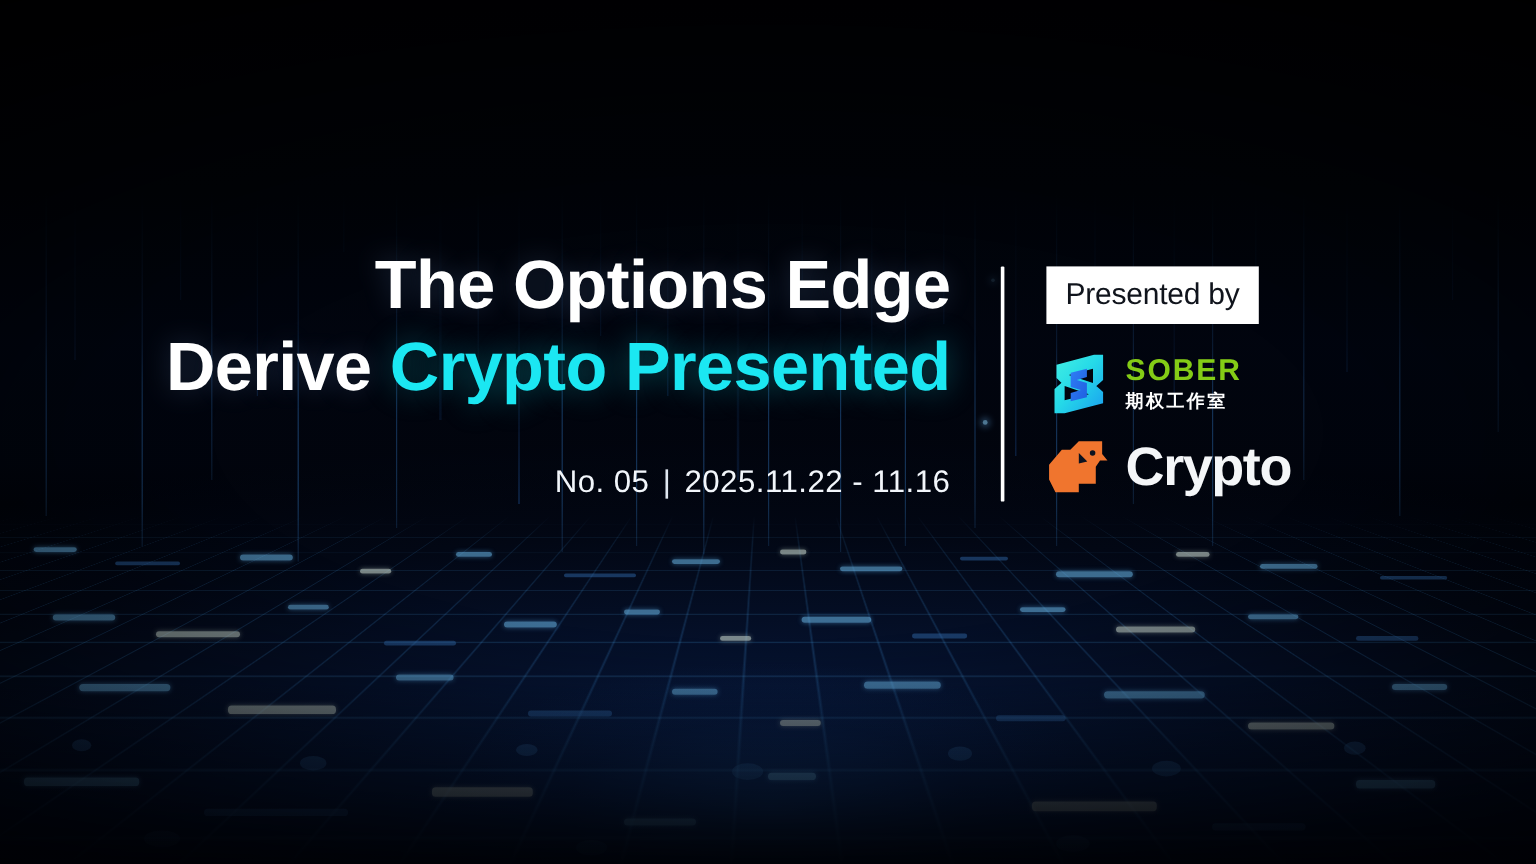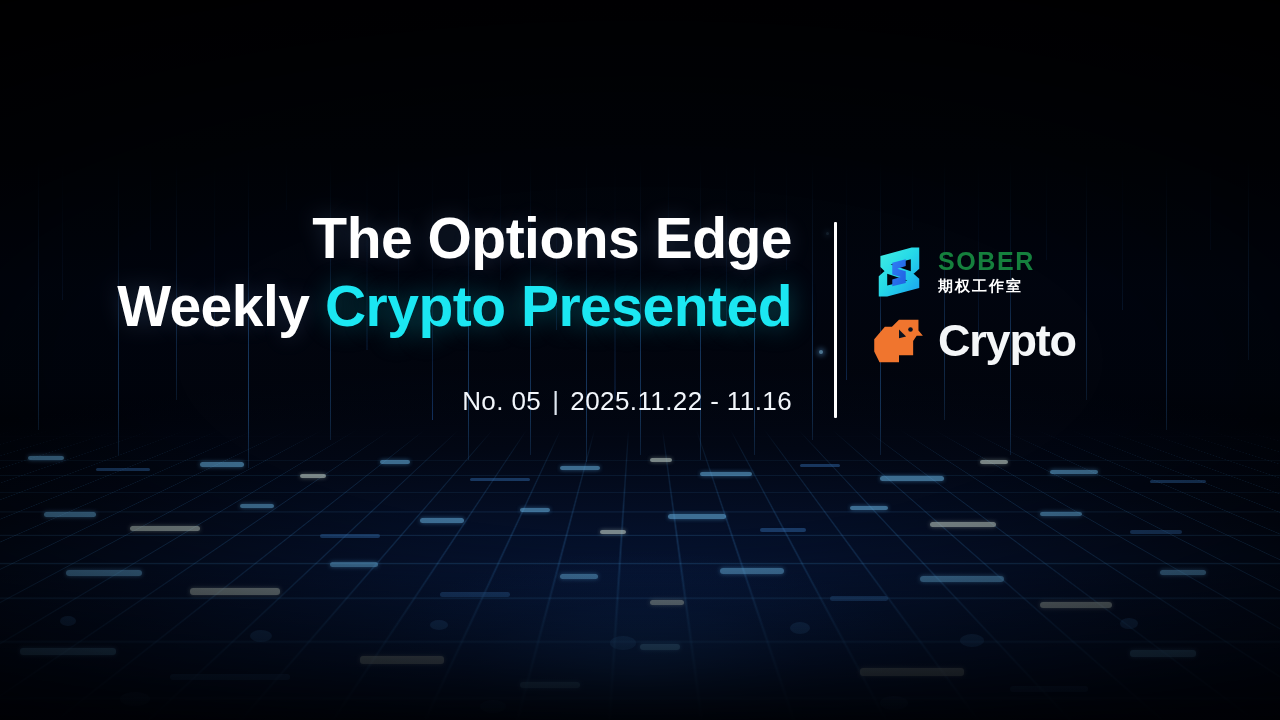--- a/index.html
+++ b/index.html
@@ -214,21 +214,21 @@
 
   .sober-row {
     display: flex;
     align-items: center;
     margin-top: 23px;
     gap: 12px;
   }
   .sober-mark { width: 54px; height: 54px; flex: 0 0 54px; display:block; }
   .sober-text { display: flex; flex-direction: column; justify-content: center; }
   .sober-name {
-    color: #15803d;
+    color: #84cc16;
     font-size: 25px;
     font-weight: bold;
     letter-spacing: 1.6px;
     line-height: 26px;
   }
   .sober-sub {
     color: #ffffff;
     font-size: 15px;
     font-weight: bold;
     letter-spacing: 2px;
@@ -397,31 +397,32 @@
     <s style="left:880px; top:266px; width:28px; height:14px;"></s>
   </div>
 
   <div class="bg-vignette"></div>
   <div class="bottom-fade"></div>
 
   <div class="content">
 
     <div class="title-block">
       <div class="title-line">The Options Edge</div>
-      <div class="title-line"><span>Weekly </span><span class="accent">Crypto Presented</span></div>
+      <div class="title-line"><span>Derive </span><span class="accent">Crypto Presented</span></div>
     </div>
 
     <div class="meta-line">
       <span>No. 05</span><span class="meta-sep">|</span><span>2025.11.22 - 11.16</span>
     </div>
 
     <div class="divider"></div>
 
     <div class="brand-col">
 
+      <div class="presented-badge">Presented by</div>
 
       <div class="sober-row">
         <svg class="sober-mark" viewBox="0 0 64 64">
           <defs>
             <linearGradient id="sg" x1="0" y1="0" x2="1" y2="1">
               <stop offset="0%" stop-color="#43f0e2"></stop>
               <stop offset="48%" stop-color="#25d9e8"></stop>
               <stop offset="100%" stop-color="#1a9ff0"></stop>
             </linearGradient>
             <linearGradient id="sg2" x1="0" y1="0" x2="1" y2="1">

